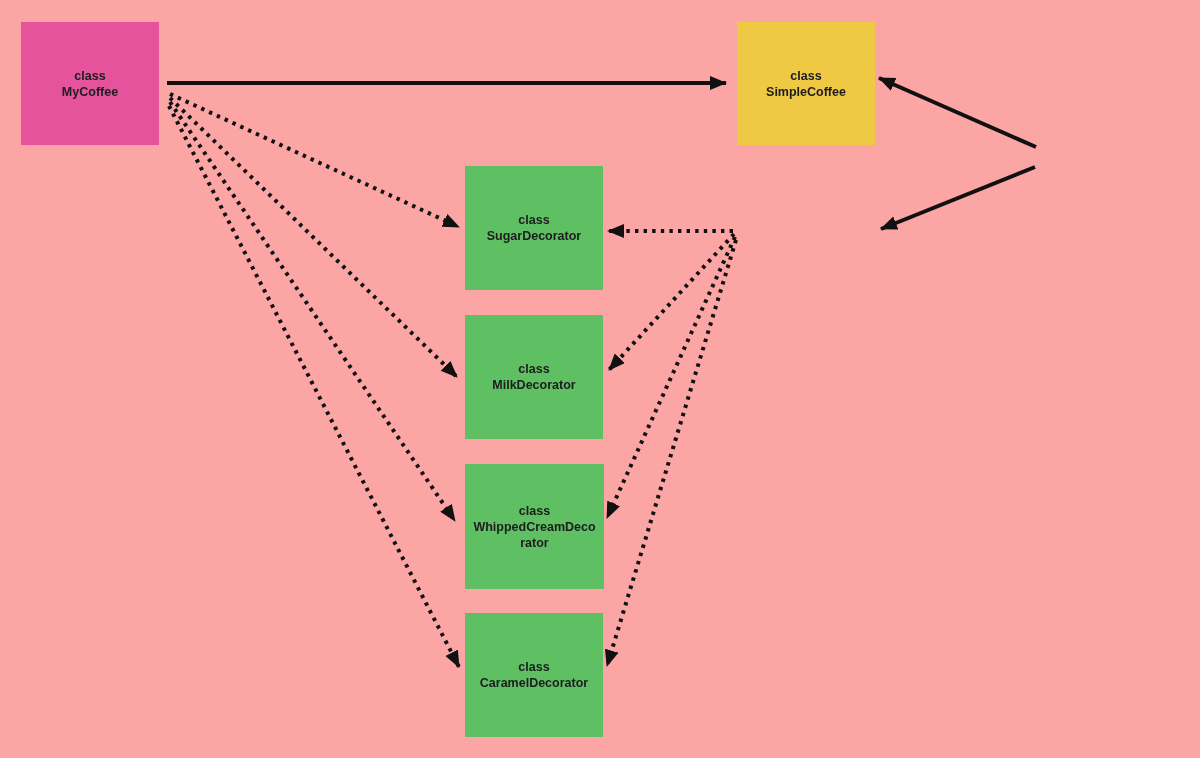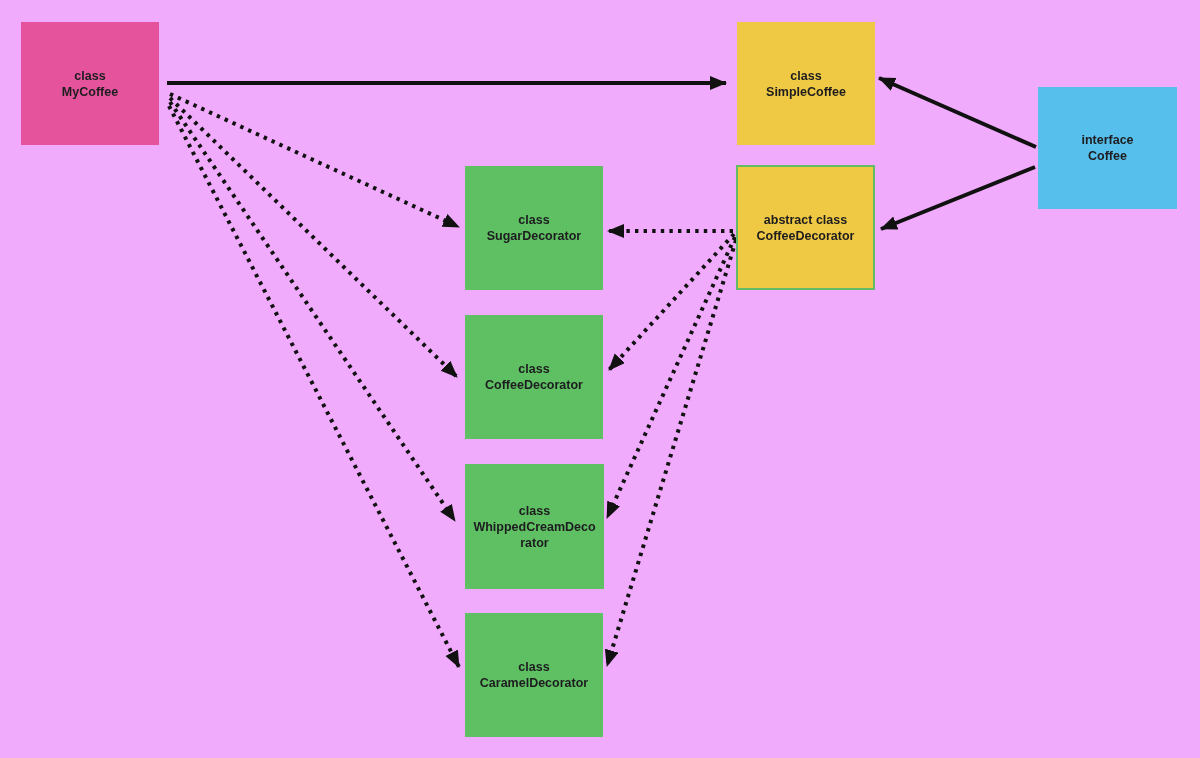--- a/index.html
+++ b/index.html
@@ -4,21 +4,21 @@
 <style>
   html, body {
     margin: 0;
     padding: 0;
     background: #ffffff;
   }
   .canvas {
     position: relative;
     width: 1200px;
     height: 758px;
-    background: #f0abfc;
+    background: #fca5a5;
     font-family: "Liberation Sans", sans-serif;
     overflow: hidden;
   }
   .edges-layer {
     position: absolute;
     left: 0;
     top: 0;
     width: 1200px;
     height: 758px;
   }
@@ -83,45 +83,33 @@
     </div>
   </div>
 
   <div class="node" style="left: 737px; top: 22px; width: 138px; height: 123px; background: rgb(240, 201, 68);">
     <div class="node-label">
       <span>class</span><br>
       <span>SimpleCoffee</span>
     </div>
   </div>
 
-  <div class="node" style="left: 1038px; top: 87px; width: 139px; height: 122px; background: rgb(87, 191, 236);">
-    <div class="node-label">
-      <span>interface</span><br>
-      <span>Coffee</span>
-    </div>
-  </div>
 
-  <div class="node" style="left: 736px; top: 165px; width: 139px; height: 125px; background: rgb(240, 201, 68); border: 2px solid rgb(99, 187, 102);">
-    <div class="node-label">
-      <span>abstract class</span><br>
-      <span>CoffeeDecorator</span>
-    </div>
-  </div>
 
   <div class="node" style="left: 465px; top: 166px; width: 138px; height: 124px; background: rgb(95, 191, 99);">
     <div class="node-label">
       <span>class</span><br>
       <span>SugarDecorator</span>
     </div>
   </div>
 
   <div class="node" style="left: 465px; top: 315px; width: 138px; height: 124px; background: rgb(95, 191, 99);">
     <div class="node-label">
       <span>class</span><br>
-      <span>CoffeeDecorator</span>
+      <span>MilkDecorator</span>
     </div>
   </div>
 
   <div class="node" style="left: 465px; top: 464px; width: 139px; height: 125px; background: rgb(95, 191, 99);">
     <div class="node-label">
       <span>class</span><br>
       <span>WhippedCreamDecorator</span>
     </div>
   </div>
 

